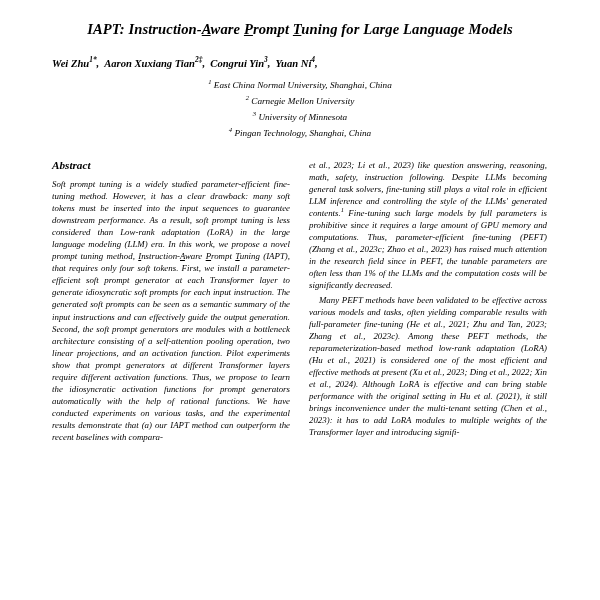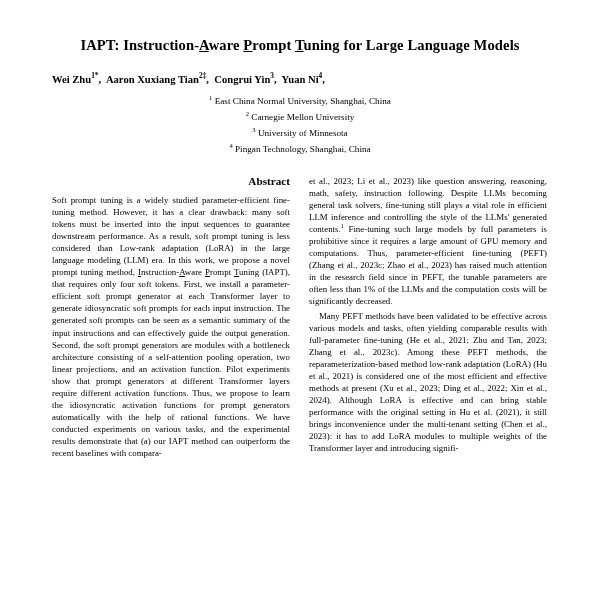--- a/index.html
+++ b/index.html
@@ -11,22 +11,23 @@
     height: 600px;
     background: #ffffff;
     font-family: "Liberation Serif", serif;
     color: #000000;
     overflow: hidden;
   }
   .page {
     width: 600px;
     height: 536px;
     box-sizing: border-box;
-    padding: 36px 52px 0 52px;
+    padding: 20px 52px 0 52px;
     position: relative;
+    font-style: italic;
   }
   .title {
     text-align: center;
     font-size: 14.6px;
     font-weight: bold;
     line-height: 1.25;
     margin: 0 0 16px 0;
     letter-spacing: 0.1px;
   }
   .title .u { text-decoration: underline; }
@@ -49,21 +50,21 @@
   .columns {
     display: flex;
     margin-top: 18px;
     gap: 19px;
   }
   .col {
     width: 238px;
     flex: 0 0 238px;
   }
   .abstract-head {
-    text-align: right;
+    text-align: left;
     font-size: 11.2px;
     font-weight: bold;
     margin: 0 0 7px 0;
   }
   p.body {
     margin: 0;
     font-size: 8.85px;
     line-height: 1.365;
     text-align: justify;
     text-justify: inter-word;

